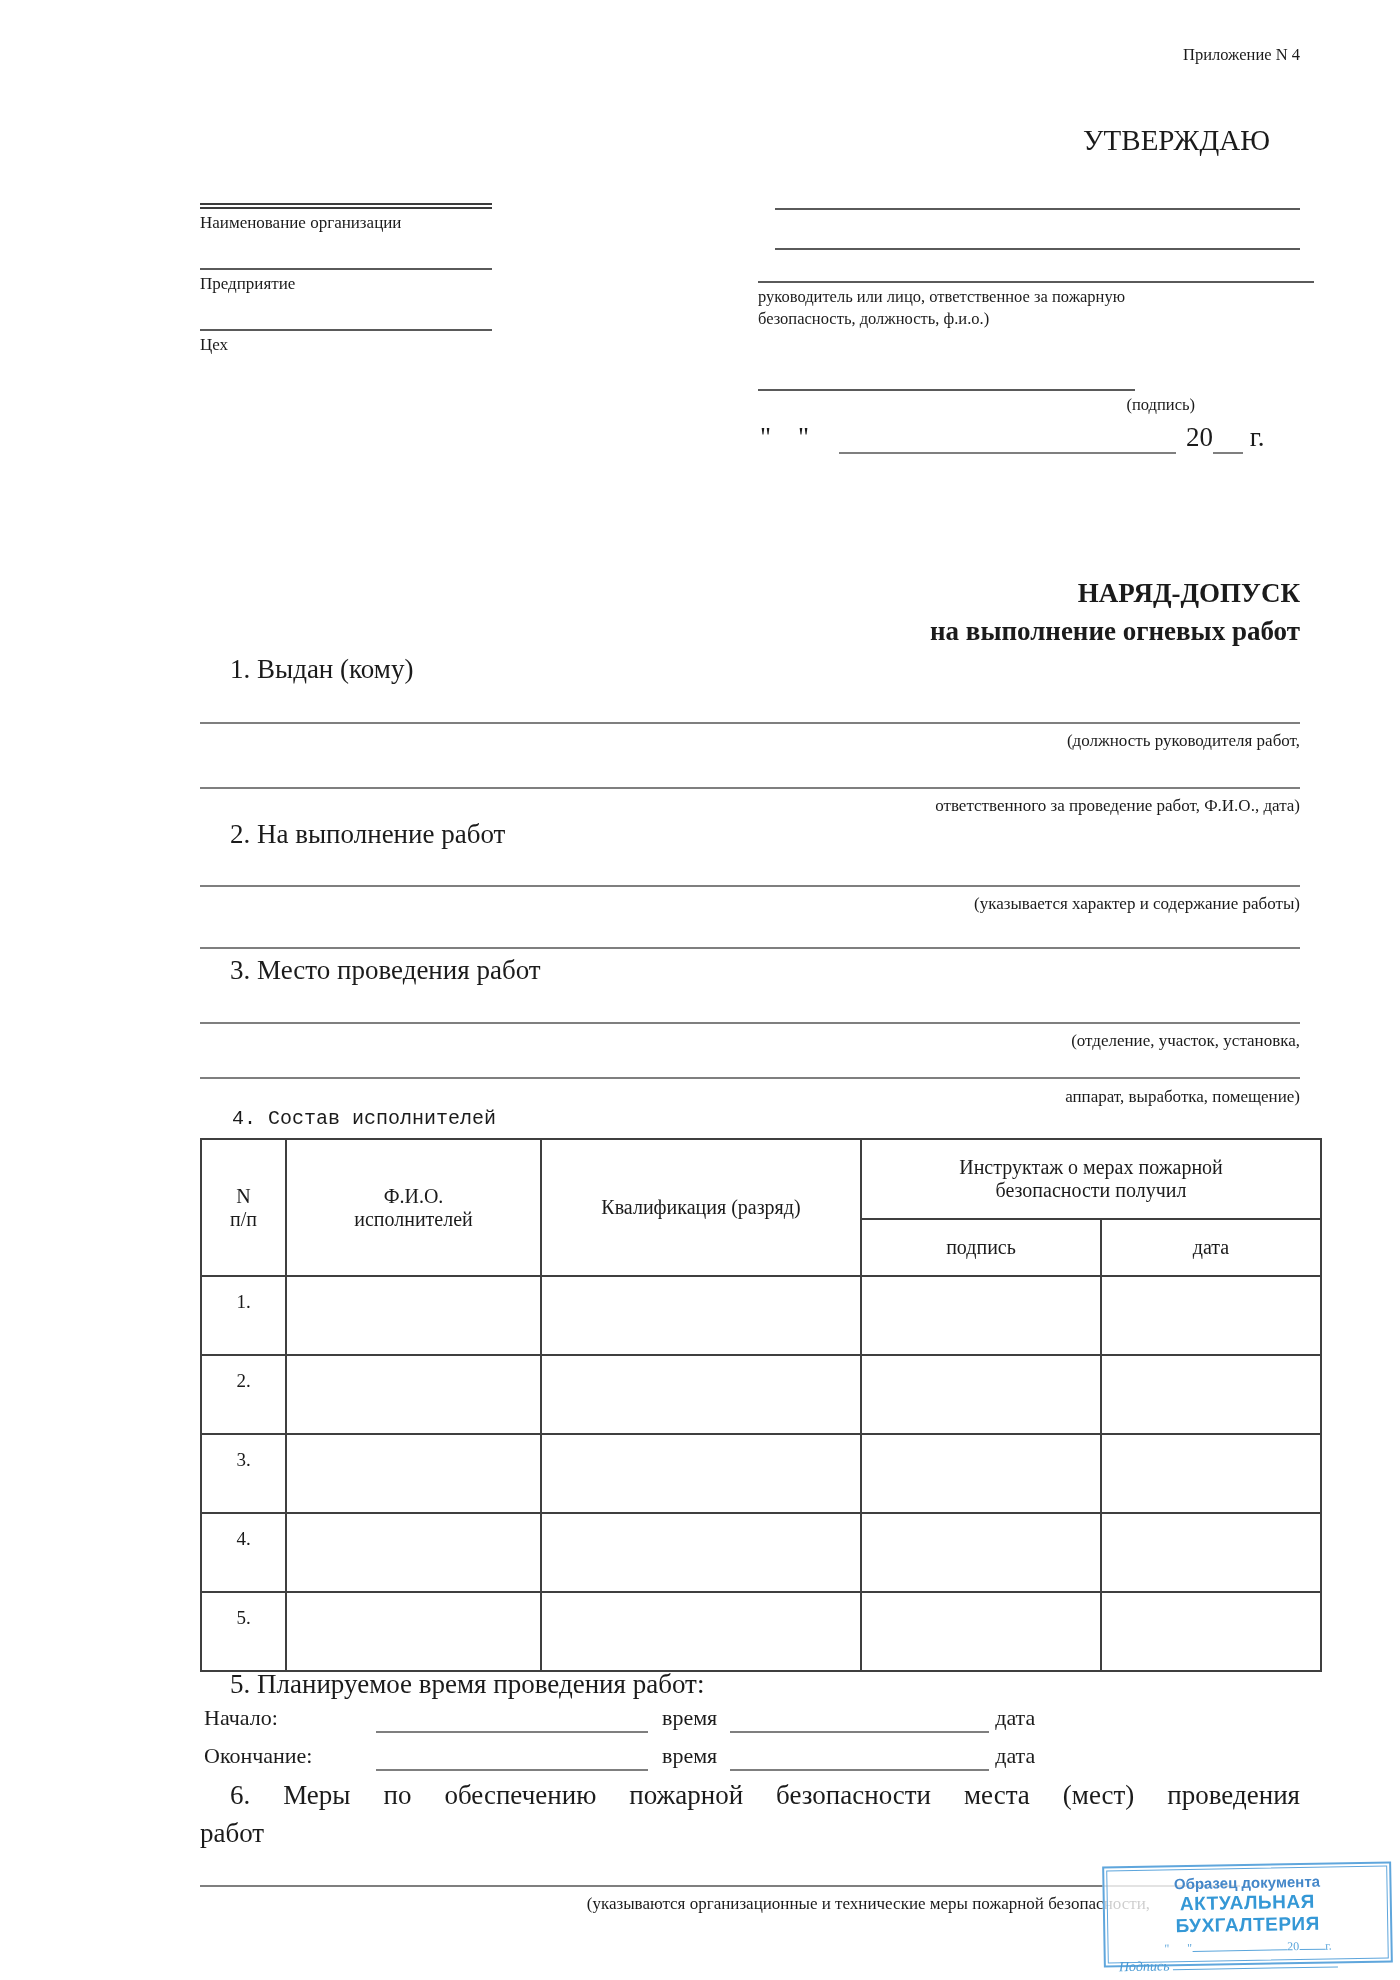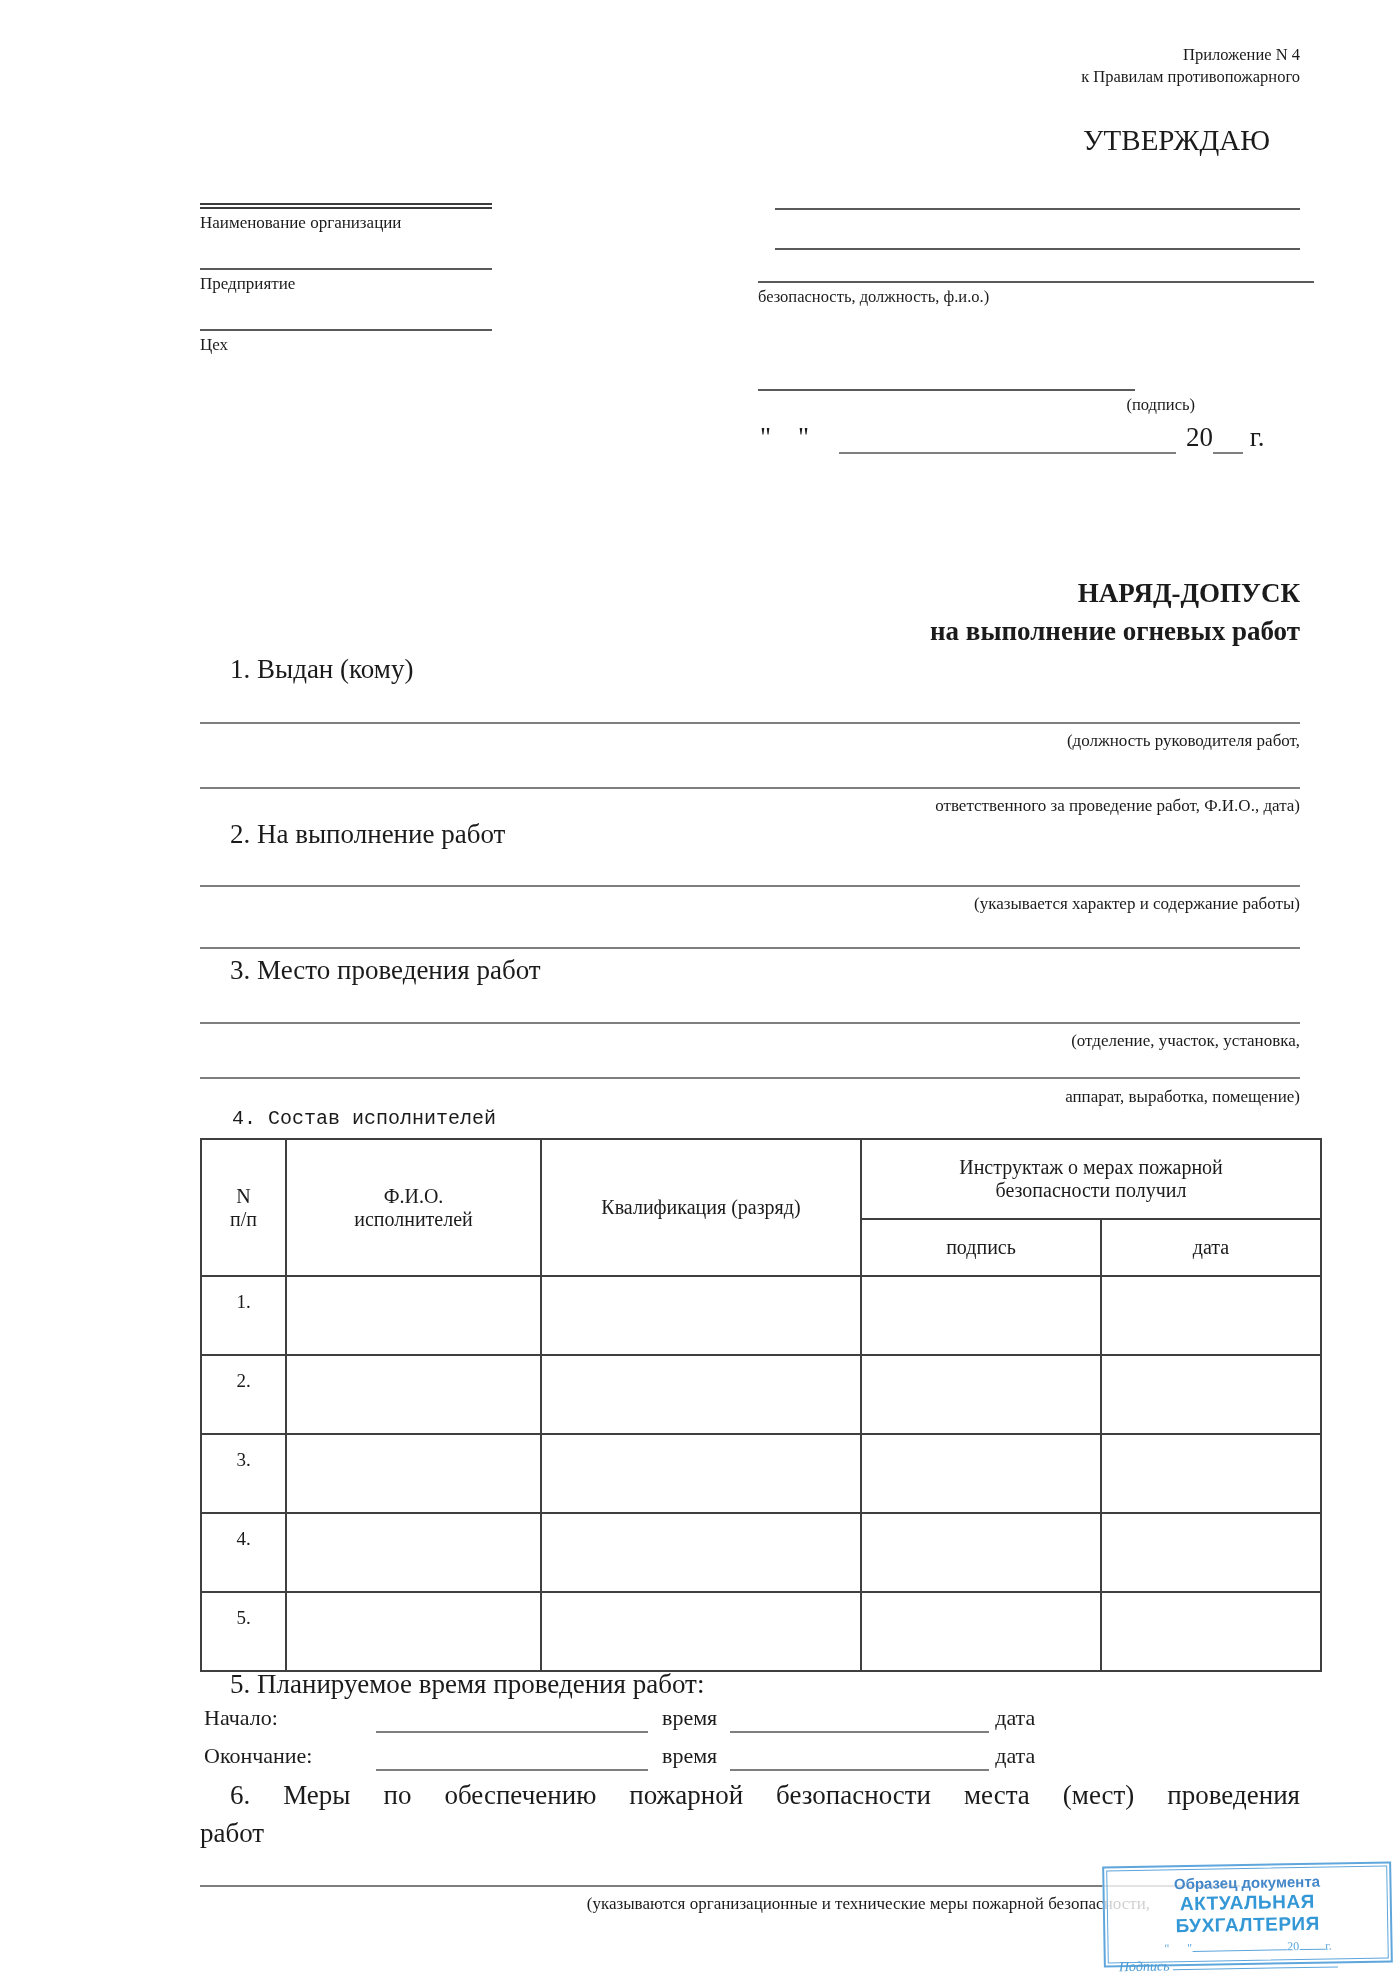--- a/index.html
+++ b/index.html
@@ -54,21 +54,20 @@
   .stamp-l3 { font-size:12px; color:#5aa5db; margin-top:3px; white-space:pre; }
   .stamp-l3 .su { display:inline-block; border-bottom:1px solid #5aa5db; height:12px; }
   .stamp-l4 { font-size:14px; font-style:italic; color:#4a9ad4; text-align:left; padding-left:10px; margin-top:2px; }
   .stamp-l4 .su { display:inline-block; border-bottom:1px solid #5aa5db; width:165px; height:12px; }
 </style>
 </head>
 <body>
 
 <div class="abs right tinytext" style="top:44px; left:780px; width:520px;">
   <div>Приложение N 4</div>
-  <div>к Правилам противопожарного</div>
 </div>
 
 <div class="abs center" style="top:124px; left:800px; width:470px; font-size:29px;">УТВЕРЖДАЮ</div>
 
 <div class="orggroup" style="top:203px;">
   <div class="dblline"></div>
   <div class="lbl">Наименование организации</div>
 </div>
 <div class="orggroup" style="top:268px;">
   <div class="ln"></div>
@@ -76,20 +75,21 @@
 </div>
 <div class="orggroup" style="top:329px;">
   <div class="ln"></div>
   <div class="lbl">Цех</div>
 </div>
 
 <div class="rule rule-dark" style="top:208px; left:775px; width:525px;"></div>
 <div class="rule rule-dark" style="top:248px; left:775px; width:525px;"></div>
 <div class="rule rule-dark" style="top:281px; left:758px; width:556px;"></div>
 <div class="abs tinytext" style="top:286px; left:758px; width:556px;">
+  <div>руководитель или лицо, ответственное за пожарную</div>
   <div>безопасность, должность, ф.и.о.)</div>
 </div>
 <div class="rule rule-dark" style="top:389px; left:758px; width:377px;"></div>
 <div class="abs center tinytext" style="top:394px; left:995px; width:200px;">(подпись)</div>
 <div class="abs" style="top:420px; left:760px; width:540px; font-size:27px; line-height:34px; white-space:nowrap;">
   <span style="white-space:pre;">"    "</span><span class="u" style="width:337px; height:34px; vertical-align:bottom; margin-left:30px;"></span><span style="margin-left:10px;">20</span><span class="u" style="width:30px; height:34px; vertical-align:bottom;"></span><span> г.</span>
 </div>
 
 <div class="abs center title" style="top:574px; left:200px; width:1100px;">НАРЯД-ДОПУСК</div>
 <div class="abs center title" style="top:612px; left:200px; width:1100px;">на выполнение огневых работ</div>

